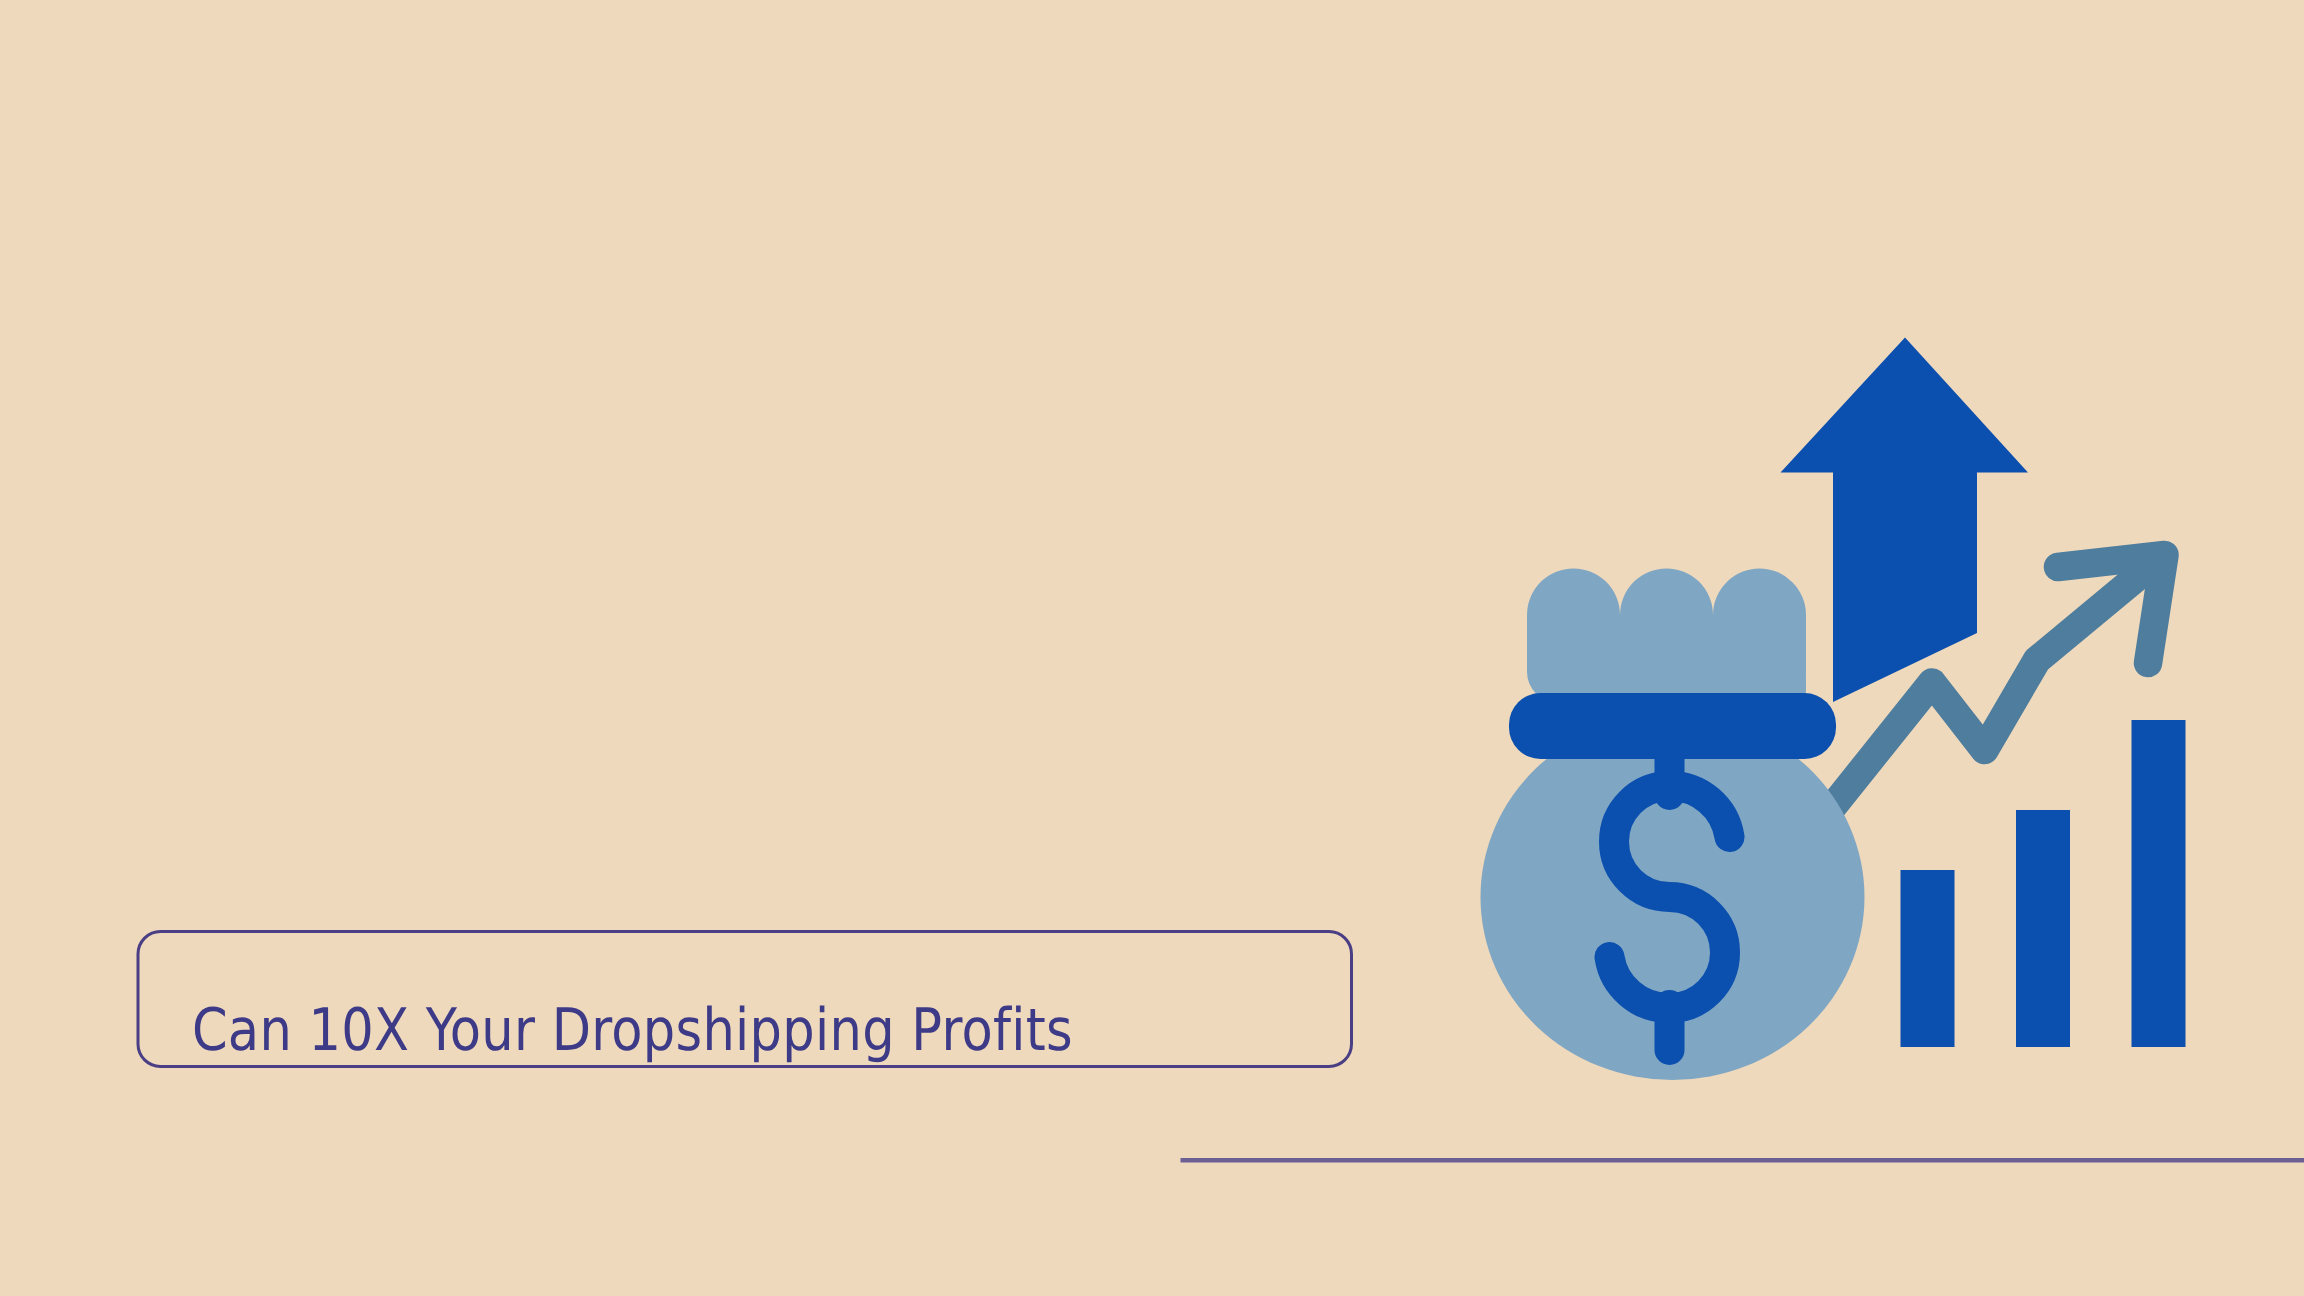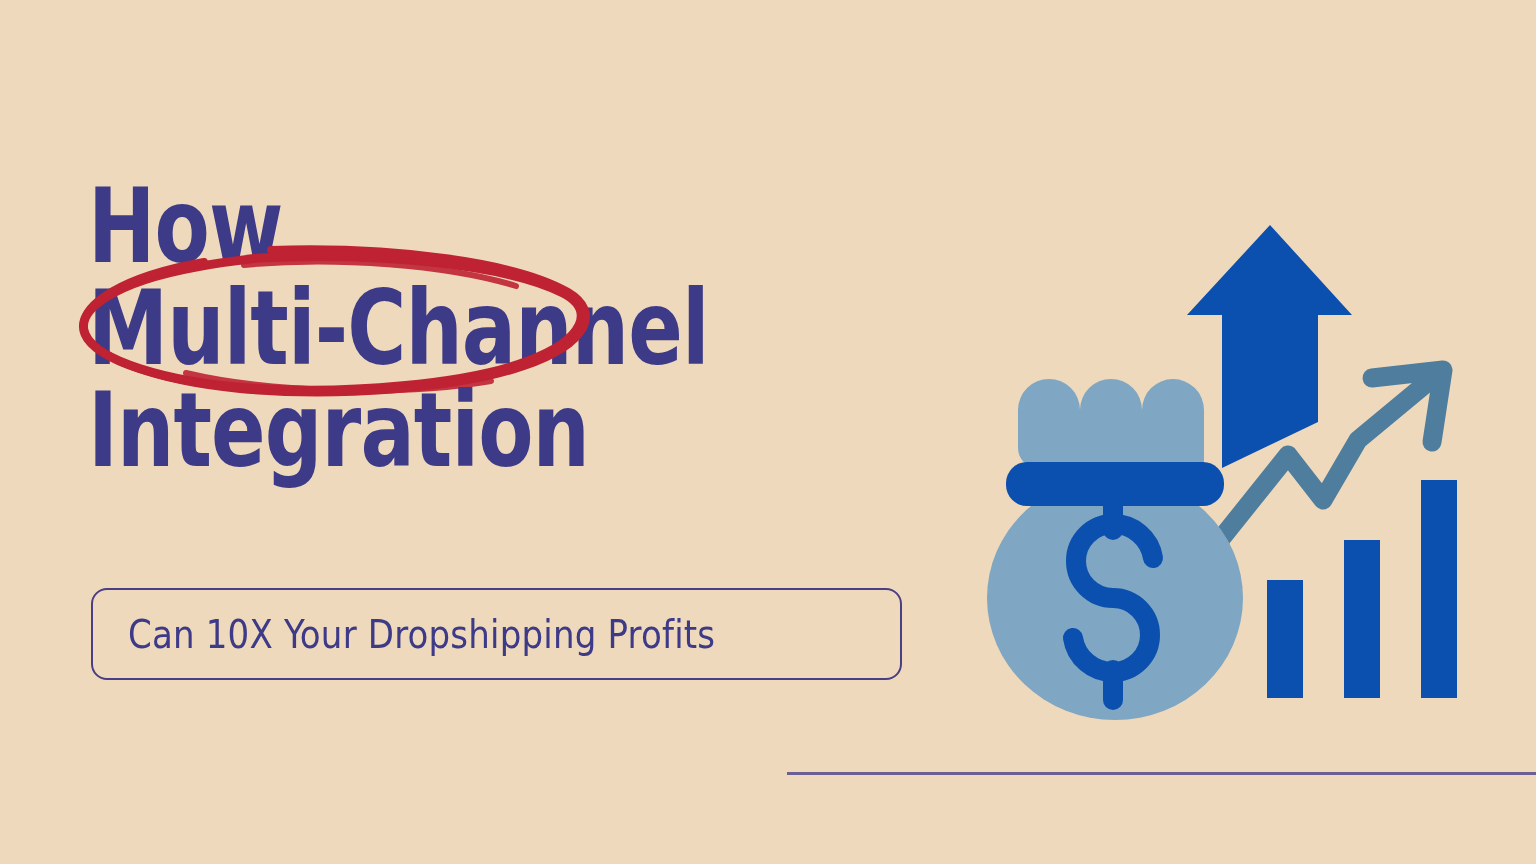--- a/index.html
+++ b/index.html
@@ -52,28 +52,28 @@
     top: -38px;
     width: 520px;
     height: 165px;
     pointer-events: none;
   }
 
   
   #subtitle-box {
     position: absolute;
     left: 91px;
-    top: 588px;
+    top: 620px;
     width: 811px;
     height: 92px;
     box-sizing: border-box;
     border: 2px solid #4a3f84;
     border-radius: 16px;
     display: flex;
-    align-items: center;
+    align-items: flex-end;
   }
   #subtitle-text {
     font-family: "DejaVu Sans Condensed", "Liberation Sans Narrow", "Liberation Sans", sans-serif;
     font-size: 39px;
     font-weight: 400;
     color: #3d3a87;
     padding-left: 36px;
     letter-spacing: 0.2px;
     white-space: nowrap;
     transform: scaleX(0.97);
@@ -97,37 +97,20 @@
     width: 749px;
     height: 3px;
     background: #6b5f94;
   }
 </style>
 </head>
 <body>
 
 <div id="slide">
 
-  <div id="headline-block">
-
-    <div class="headline-line">How</div>
-
-    <div id="headline-line-2-wrap">
-      <div class="headline-line">Multi-Channel</div>
-
-      <svg id="circle-scribble" viewBox="0 0 520 165" fill="none" xmlns="http://www.w3.org/2000/svg">
-        <path d="M183 18 C300 12 430 24 487 53 C520 70 508 100 452 121 C392 144 270 155 175 148 C88 142 20 120 9 94 C-1 70 38 42 120 27 C148 22 165 20 183 18 Z" stroke="#be2233" stroke-width="9" fill="none" stroke-linecap="round"></path>
-        <path d="M195 10 C318 6 440 22 492 52 C526 72 512 104 448 126 C382 149 258 158 164 149 C80 141 14 117 8 90 C3 64 48 36 128 22" stroke="#be2233" stroke-width="8" fill="none" stroke-linecap="round"></path>
-        <path d="M168 25 C258 16 372 25 440 46" stroke="#be2233" stroke-width="6" fill="none" stroke-linecap="round" opacity="0.9"></path>
-        <path d="M110 133 C190 152 320 157 415 141" stroke="#be2233" stroke-width="6" fill="none" stroke-linecap="round" opacity="0.9"></path>
-      </svg>
-    </div>
-
-    <div class="headline-line">Integration</div>
-  </div>
 
   <div id="subtitle-box">
     <div id="subtitle-text">Can 10X Your Dropshipping Profits</div>
   </div>
 
   <svg id="illustration" viewBox="0 0 596 560" xmlns="http://www.w3.org/2000/svg">
 
     <g>
       <path d="M330 45 L412 135 L378 135 L378 242 L282 288 L282 135 L247 135 Z" fill="#0b4faf"></path>
     </g>

